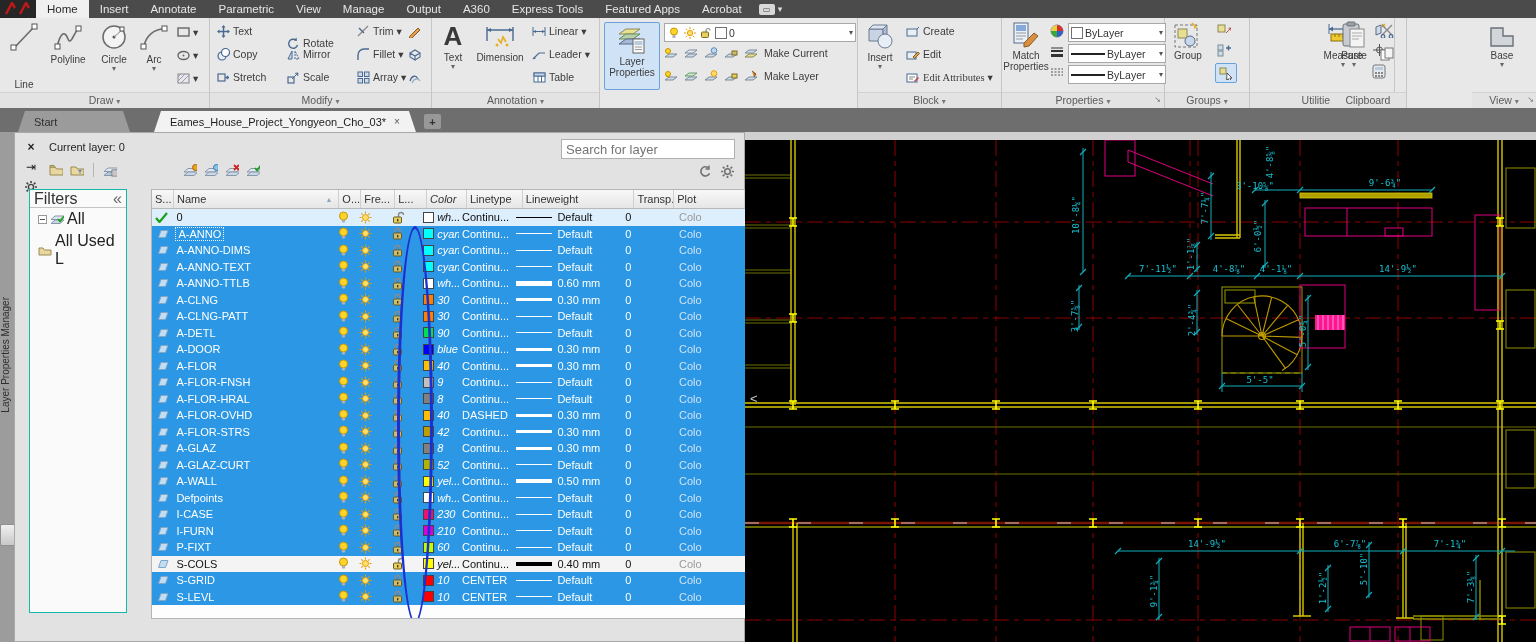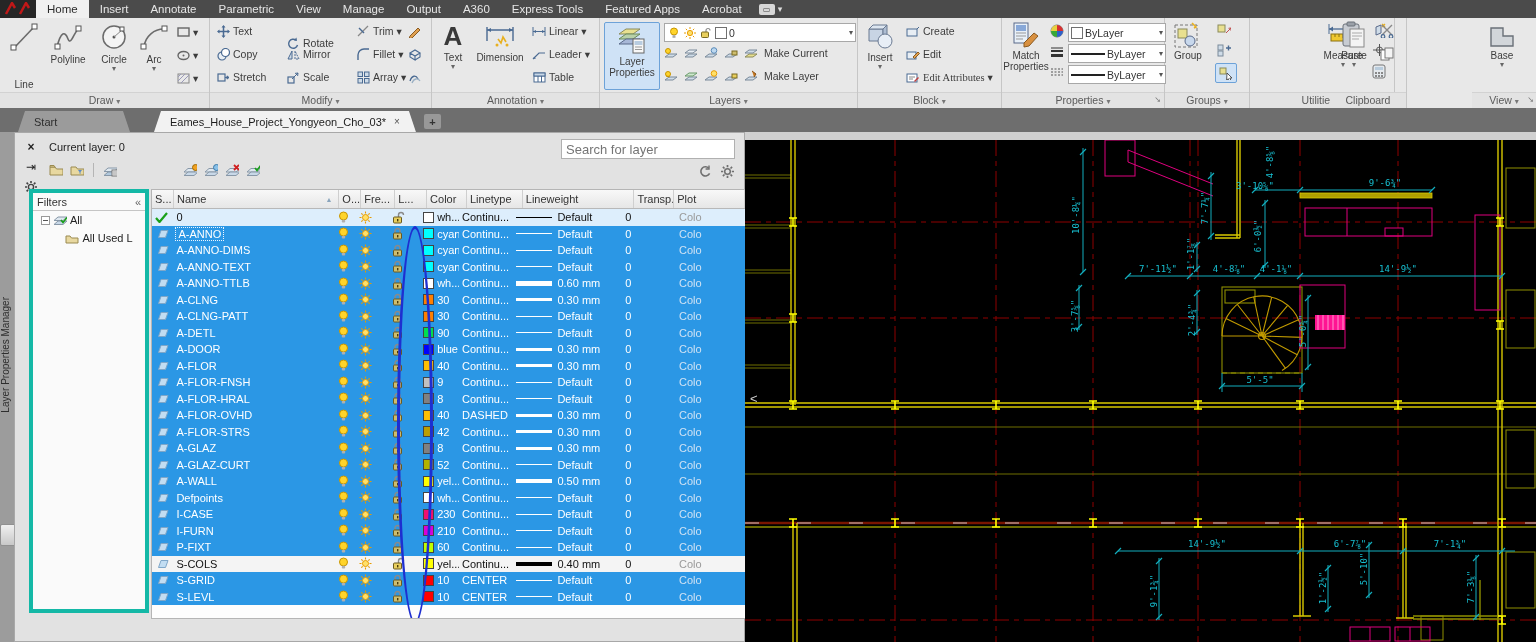--- a/index.html
+++ b/index.html
@@ -46,37 +46,37 @@
   #side-btn{position:absolute;left:0;top:524px;width:20px;height:20px;background:linear-gradient(#f0f0f0,#c8c8c8);border:1px solid #909090;border-radius:2px;}
   #palette{position:absolute;left:14px;top:132px;width:731px;height:510px;background:#e2e2e2;border:1px solid #a8a8a8;box-sizing:border-box;}
   .pal-ctl{position:absolute;left:8px;width:16px;height:16px;font-size:12px;color:#222;display:flex;align-items:center;justify-content:center;font-weight:bold;}
   #cur-layer{position:absolute;left:34px;top:8px;font-size:11px;color:#222;text-align:center;}
   #search-box{position:absolute;left:546px;top:6px;width:172px;height:18px;background:#fff;border:1px solid #b0b0b0;display:flex;align-items:center;}
   #search-box input{border:0;outline:none;flex:1;font-size:13px;padding:0 4px;font-family:"Liberation Sans",sans-serif;color:#333;background:transparent;}
   #pal-toolbar{position:absolute;left:34px;top:30px;display:flex;align-items:center;gap:7px;}
   #pal-toolbar .sep{width:1px;height:14px;background:#b5b5b5;margin:0 2px;}
   #pal-toolbar .gap{width:52px;}
   #pal-right-icons{position:absolute;left:682px;top:31px;display:flex;gap:9px;}
-  #filters-box{position:absolute;left:14px;top:56px;width:120px;height:424px;background:#fafafa;border:4px solid #14b8a6;box-sizing:border-box;font-size:11px;}
+  #filters-box{position:absolute;left:14px;top:56px;width:98px;height:424px;background:#fafafa;border:1px solid #14b8a6;box-sizing:border-box;font-size:16px;}
   #filters-head{height:17px;border-bottom:1px solid #c5c5c5;display:flex;align-items:center;padding:0 4px;color:#333;}
   #filters-head .lft{margin-left:auto;color:#666;}
   .tree-item{display:flex;align-items:center;gap:3px;padding:2px 2px 2px 8px;color:#222;}
-  .tree-item.indent{padding-left:22px;justify-content:center;}
+  .tree-item.indent{padding-left:8px;justify-content:center;}
   
   #grid{position:absolute;left:136px;top:56px;width:595px;height:430px;background:#fdfdfd;border:1px solid #b5b5b5;box-sizing:border-box;overflow:hidden;}
   #ghead{display:flex;height:18px;background:linear-gradient(#f8f8f8,#e6e6e6);border-bottom:1px solid #b8b8b8;font-size:11px;color:#333;align-items:center;}
   #ghead .hc{border-right:1px solid #cfcfcf;height:100%;display:flex;align-items:center;padding-left:3px;box-sizing:border-box;overflow:hidden;white-space:nowrap;}
   #ghead .sort{margin-left:auto;margin-right:6px;font-size:7px;color:#8aa5bd;}
   .lrow{display:flex;height:16.5px;align-items:center;font-size:11px;color:#111;}
   .lrow.sel{background:#2b97e5;color:#fff;}
   .lrow.cur{background:#ddeefc;}
   .lrow.plain{background:#f4f4f4;}
   .c{height:100%;display:flex;align-items:center;padding-left:3px;box-sizing:border-box;overflow:hidden;white-space:nowrap;}
   .w-s{width:22px;}.w-name{width:166px;}.w-on{width:22px;}.w-fre{width:34px;}.w-lock{width:32px;}
-  .w-color{width:40px;}.w-lt{width:56px;}.w-lw{width:112px;}.w-tr{width:40px;}.w-plot{width:71px;}
+  .w-color{width:40px;font-style:italic;}.w-lt{width:56px;}.w-lw{width:112px;}.w-tr{width:40px;}.w-plot{width:71px;}
   .swatch{width:9px;height:9px;border:1px solid #444;display:inline-block;margin-right:3px;flex:none;}
   .lwline{display:inline-block;width:36px;background:#000;margin-right:5px;flex:none;}
   .lrow.sel .lwline{background:#fff;}
   .cplot{color:#9a9a9a;margin-left:15px;}
   .lrow.sel .cplot{color:#cfe2f4;}
   .focusbox{outline:1px dotted #eef6ff;padding:0 2px;}
   #lock-ellipse{position:absolute;left:245px;top:36px;width:30px;height:392px;border:3.5px solid #1e2fd0;border-radius:50%/50%;pointer-events:none;}
   
   #draw-top{position:absolute;left:745px;top:132px;width:791px;height:8px;background:#d0d0d0;}
   #drawing{position:absolute;left:745px;top:140px;width:791px;height:502px;background:#000;}
@@ -445,21 +445,20 @@
           </span>
         <span class="mini">
             <svg width="14" height="12">
               <path d="M1 10l4-3h8l-4 3z" fill="#cfdce8" stroke="#7a8a9a"></path>
               <path d="M8 1l4 3-2 3" fill="#c87820" stroke="#8a5010"></path>
             </svg>
           </span>
         <span>Make Layer</span>
       </div>
     </div>
-    <div class="plabel"><span>Layers</span> <span class="dn">▾</span></div>
   </div>
 
   <div class="panel" style="left:858px;width:144px;">
     <div class="pbody">
       <div class="bigbtn" style="left:2px;width:40px;">
         <svg width="30" height="30">
             <path d="M4 8h14v12H4z" fill="#c8d4e4" stroke="#6a7a92"></path>
             <path d="M4 8l4-4h14l-4 4z" fill="#dde6f0" stroke="#6a7a92"></path>
             <path d="M18 8l4-4v12l-4 4z" fill="#aebdd2" stroke="#6a7a92"></path>
             <circle cx="20" cy="20" r="7" fill="#e8eef6" stroke="#6a7a92"></circle>

